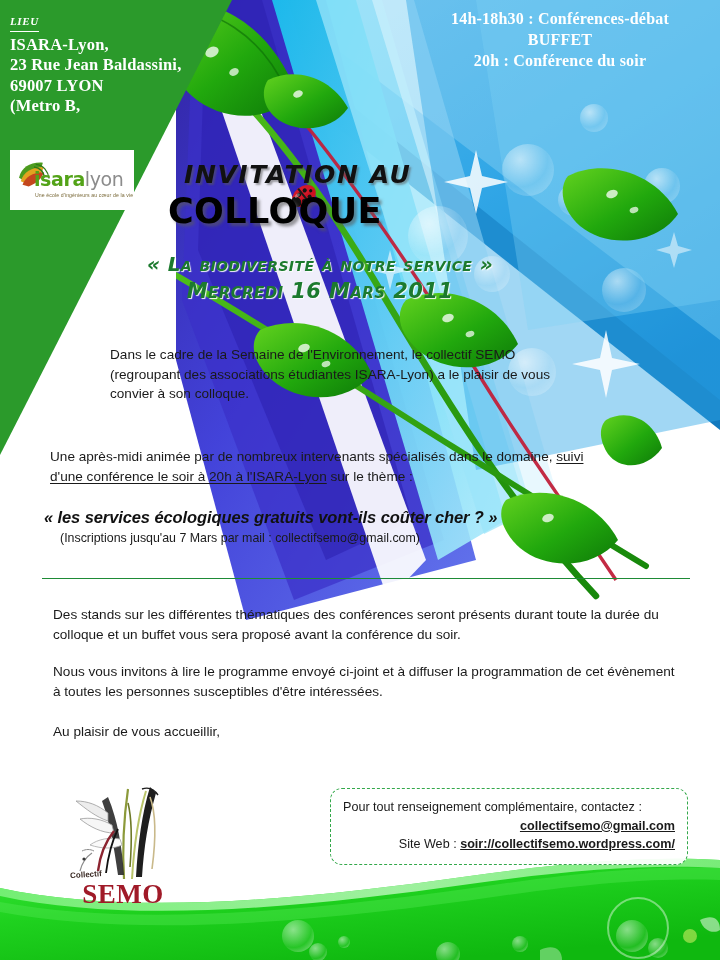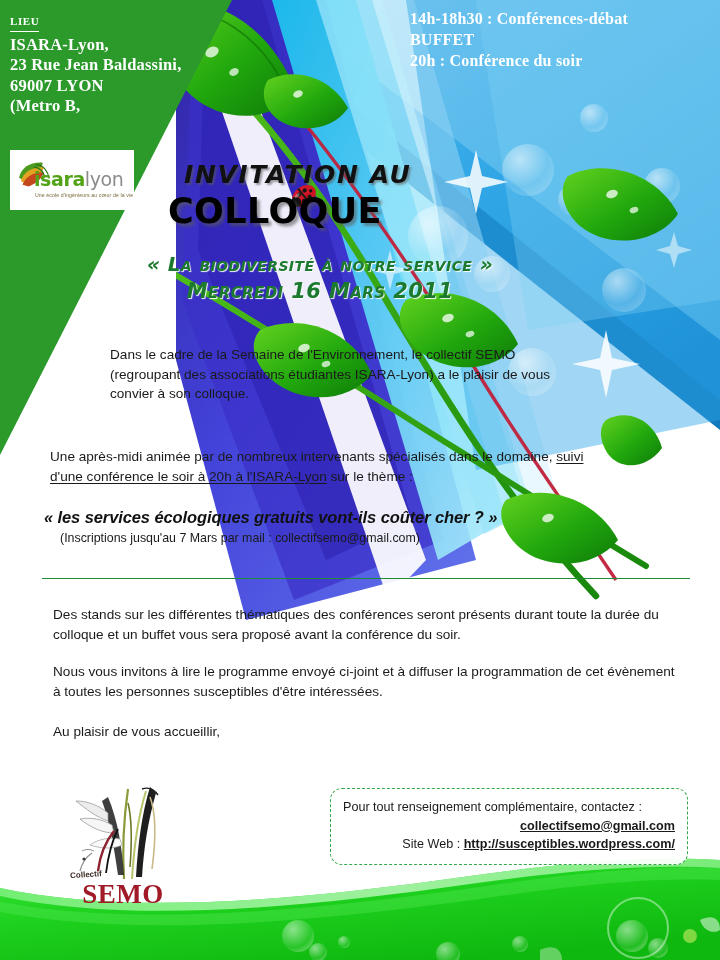--- a/index.html
+++ b/index.html
@@ -49,20 +49,21 @@
   }
   #venue .lbl{
     display:inline-block;
     font-size:15px;
     font-variant:small-caps;
     text-transform:lowercase;
     border-bottom:1.5px solid #ffffff;
     padding-bottom:0px;
     margin-bottom:3px;
     letter-spacing:.6px;
+    font-style:italic;
   }
   #venue .ln{display:block;white-space:nowrap;}
 
   
   #isara-logo{
     position:absolute;left:10px;top:150px;width:124px;height:60px;
     background:#ffffff;
     z-index:6;
     display:flex;align-items:center;justify-content:center;
   }
@@ -78,21 +79,21 @@
   #isara-tag{
     position:absolute;left:23px;top:40px;
     font-family:"Liberation Sans", sans-serif;
     font-size:5.2px;color:#7A6A3A;letter-spacing:.1px;white-space:nowrap;
   }
 
   
   #schedule{
     position:absolute;right:10px;top:8px;width:300px;
     z-index:6;
-    color:#ffffff;
+    color:#ffffff;text-align:center;
     font-family:"Liberation Serif", serif;
     font-weight:bold;font-size:16px;line-height:21px;
     letter-spacing:.2px;
   }
   #schedule div{white-space:nowrap;}
 
   
   #title-block{position:absolute;left:168px;top:160px;z-index:6;}
   #title-1{
     font-family:"DejaVu Sans", sans-serif;
@@ -435,16 +436,16 @@
       <path d="M88,14 C94,30 94,56 90,86" fill="none" stroke="#C9B98A" stroke-width="1.6"></path>
       <path d="M80,6 C86,4 92,6 96,12" fill="none" stroke="#1E1E1E" stroke-width="1.4"></path>
     </svg>
     <div id="semo-collectif">Collectif</div>
     <div id="semo-word">SEMO</div>
   </div>
 
   <div id="contact-box">
     <div id="contact-line1">Pour tout renseignement complémentaire, contactez :</div>
     <div id="contact-line2"><b>collectifsemo@gmail.com</b></div>
-    <div id="contact-line3"><span>Site Web : </span><b>http://susceptibles.wordpress.com/</b></div>
+    <div id="contact-line3"><span>Site Web : </span><b>soir://collectifsemo.wordpress.com/</b></div>
   </div>
 
 </div>
 
 </body></html>

